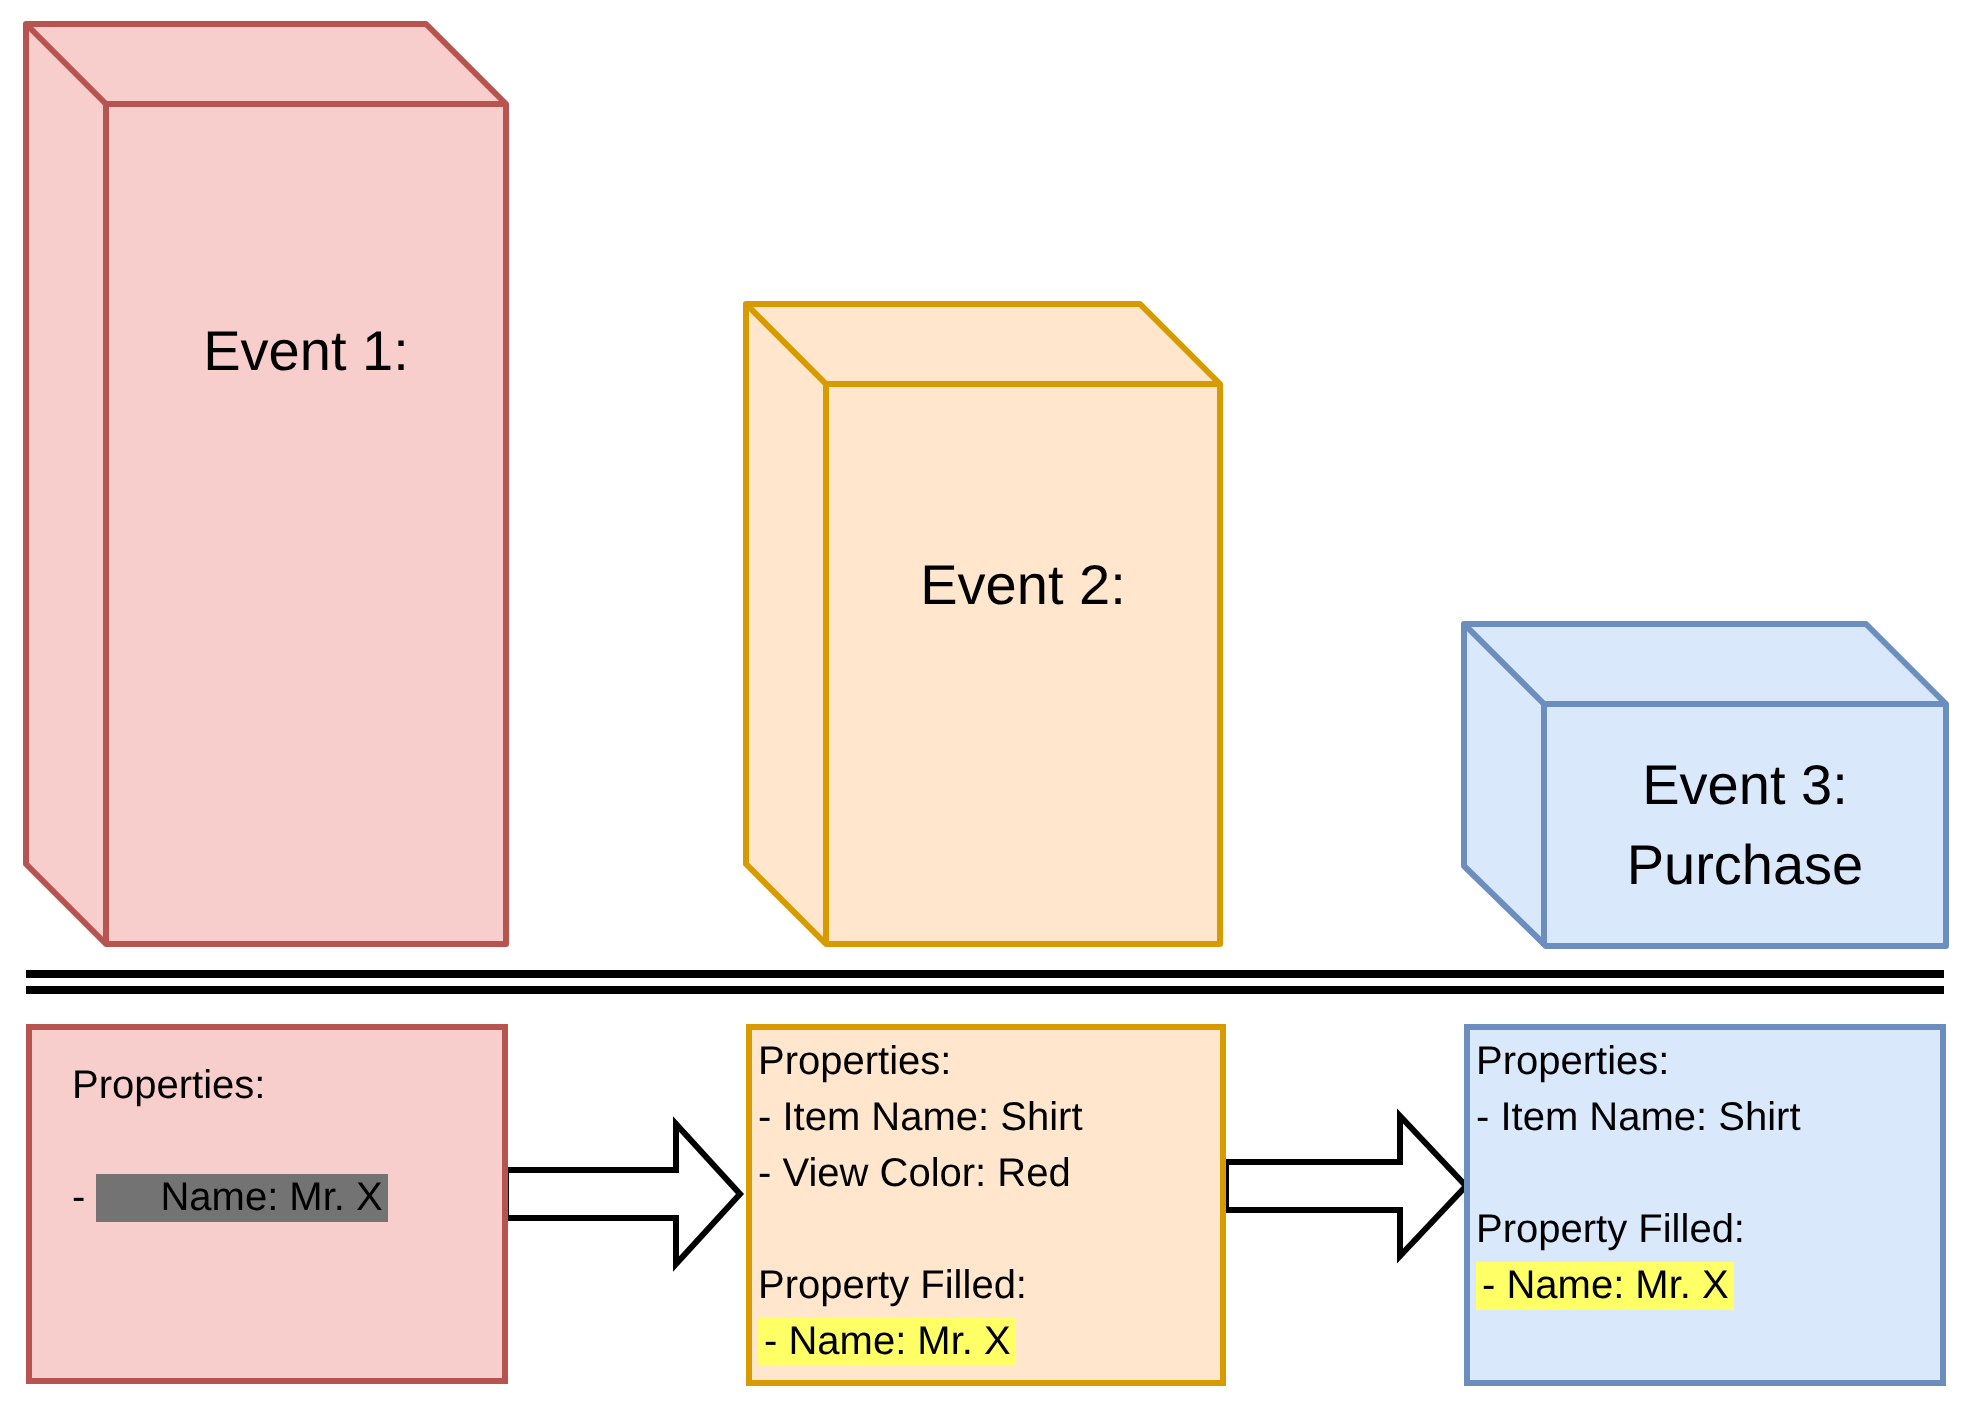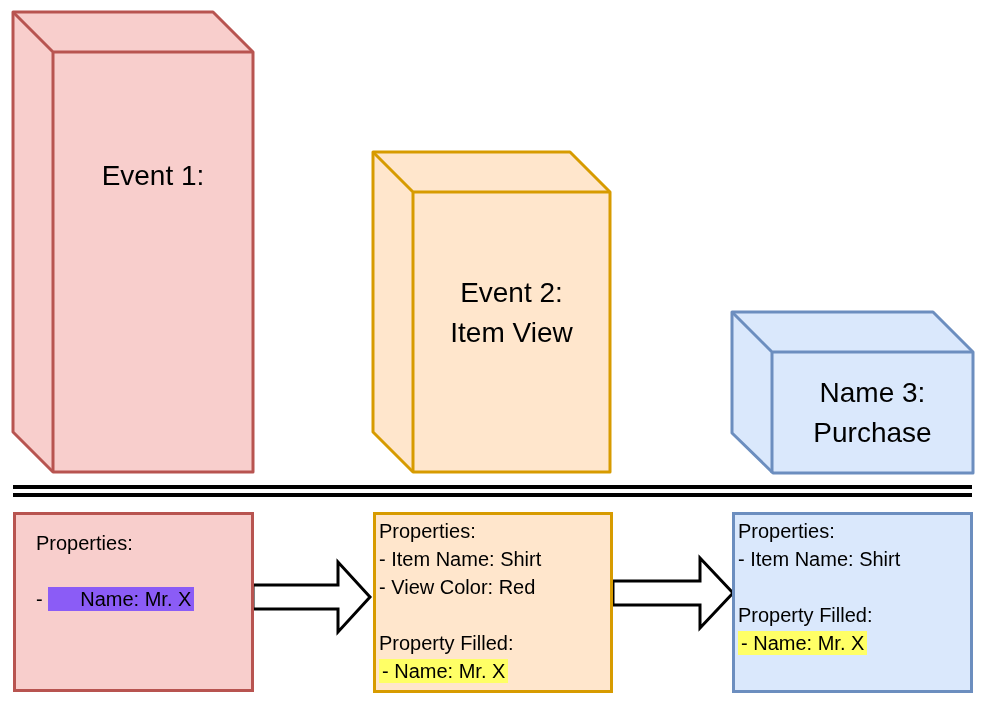--- a/index.html
+++ b/index.html
@@ -69,31 +69,30 @@
     <polygon points="253,585 338,585 338,562 370,597 338,632 338,609 253,609" stroke-width="3" stroke-linejoin="miter" fill="#FFFFFF" stroke="#000000"></polygon>
 
     <polygon points="613,581 700,581 700,558 733,593 700,628 700,605 613,605" stroke-width="3" stroke-linejoin="miter" fill="#FFFFFF" stroke="#000000"></polygon>
   </svg>
 
   <div class="cube-label" style="left:53px; top:156px; width:200px;">
     <div>Event 1:</div>
   </div>
   <div class="cube-label" style="left:413px; top:253px; width:197px;margin-top:20px;">
     <div>Event 2:</div>
-    <div>Item View</div>
   </div>
   <div class="cube-label" style="left:772px; top:373px; width:201px;">
-    <div>Name 3:</div>
+    <div>Event 3:</div>
     <div>Purchase</div>
   </div>
 
   <div class="prop-box prop-box-1" style="background-color: rgb(248, 206, 204); border-color: rgb(184, 84, 80);">
     <div class="line">Properties:</div>
     <div class="line blank"></div>
-    <div class="line"><span>- </span><span class="hl" style="background-color: #8b5cf6; padding-left: 32px;">Name: Mr. X</span></div>
+    <div class="line"><span>- </span><span class="hl" style="background-color: #737373; padding-left: 32px;">Name: Mr. X</span></div>
   </div>
 
   <div class="prop-box prop-box-2" style="background-color: rgb(255, 230, 204); border-color: rgb(215, 155, 0);">
     <div class="line">Properties:</div>
     <div class="line">- Item Name: Shirt</div>
     <div class="line">- View Color: Red</div>
     <div class="line blank"></div>
     <div class="line">Property Filled:</div>
     <div class="line"><span class="hl" style="background-color: rgb(255, 255, 102);">- Name: Mr. X</span></div>
   </div>

